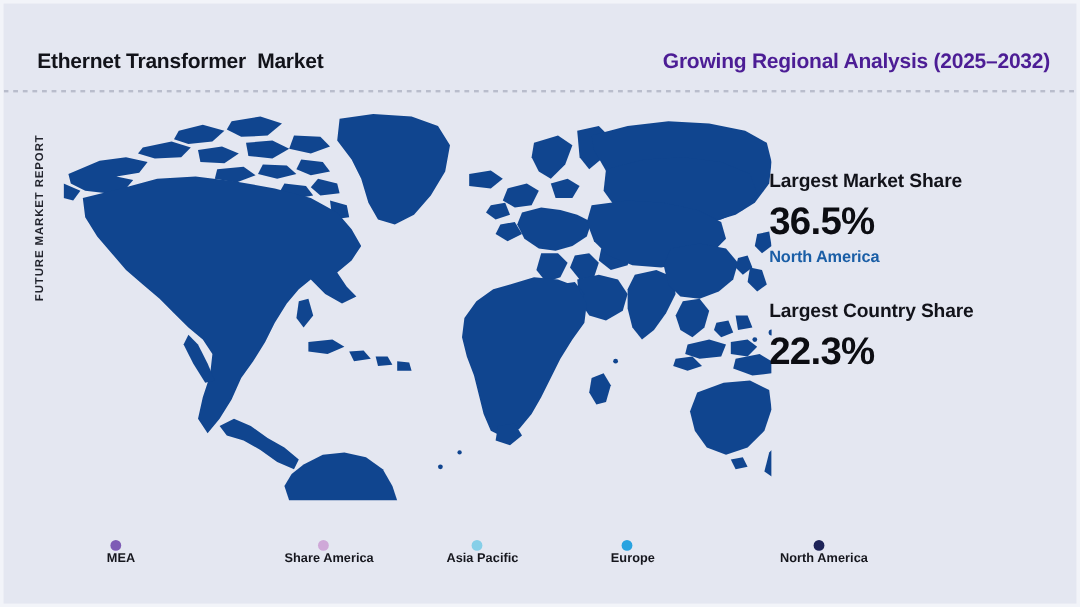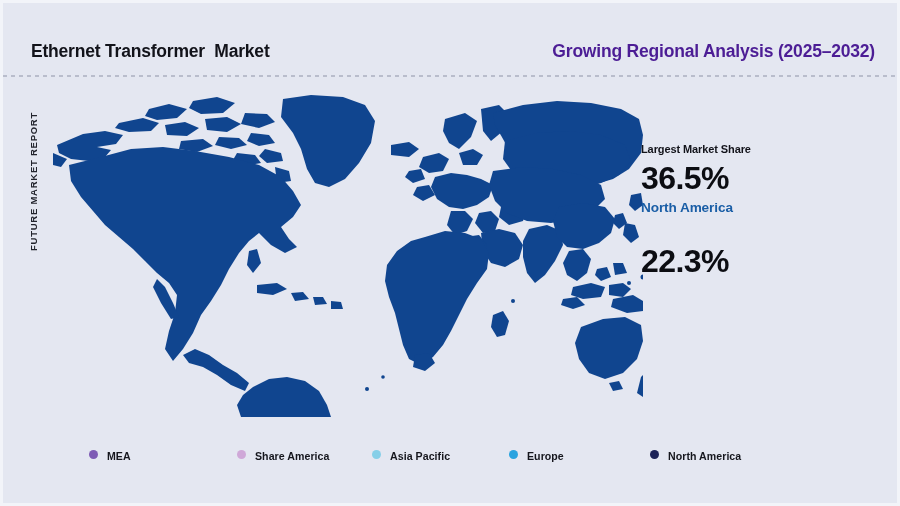--- a/index.html
+++ b/index.html
@@ -91,21 +91,21 @@
 
   
   #stats {
     position: absolute;
     left: 638px;
     top: 140px;
     width: 250px;
   }
   .stat-block { margin-bottom: 30px; }
   .stat-label {
-    font-size: 11px;
+    font-size: 16px;
     font-weight: bold;
     color: #12131a;
     letter-spacing: -0.1px;
     margin-bottom: 7px;
   }
   .stat-value {
     font-size: 32px;
     font-weight: bold;
     color: #0c0d12;
     letter-spacing: -0.6px;
@@ -123,23 +123,24 @@
   #legend {
     position: absolute;
     left: 86px;
     top: 447px;
     width: 720px;
     height: 20px;
   }
   .legend-item {
     position: absolute;
     display: flex;
-    align-items: flex-start;
+    align-items: center;
     height: 20px;
     white-space: nowrap;
+    flex-direction: column;
   }
   .legend-dot {
     width: 9px;
     height: 9px;
     border-radius: 50%;
     margin-right: 9px;
     flex: 0 0 auto;
   }
   .legend-text {
     font-size: 10.6px;
@@ -261,20 +262,21 @@
 
   <div id="stats">
 
     <div class="stat-block">
       <div class="stat-label">Largest Market Share</div>
       <div class="stat-value">36.5%</div>
       <div class="stat-region">North America</div>
     </div>
 
     <div class="stat-block">
+      <div class="stat-label">Largest Country Share</div>
       <div class="stat-value">22.3%</div>
     </div>
 
   </div>
 
   <div id="legend">
 
     <div class="legend-item" style="left:0px">
       <span class="legend-dot" style="background:#7e5cb5"></span>
       <span class="legend-text">MEA</span>

